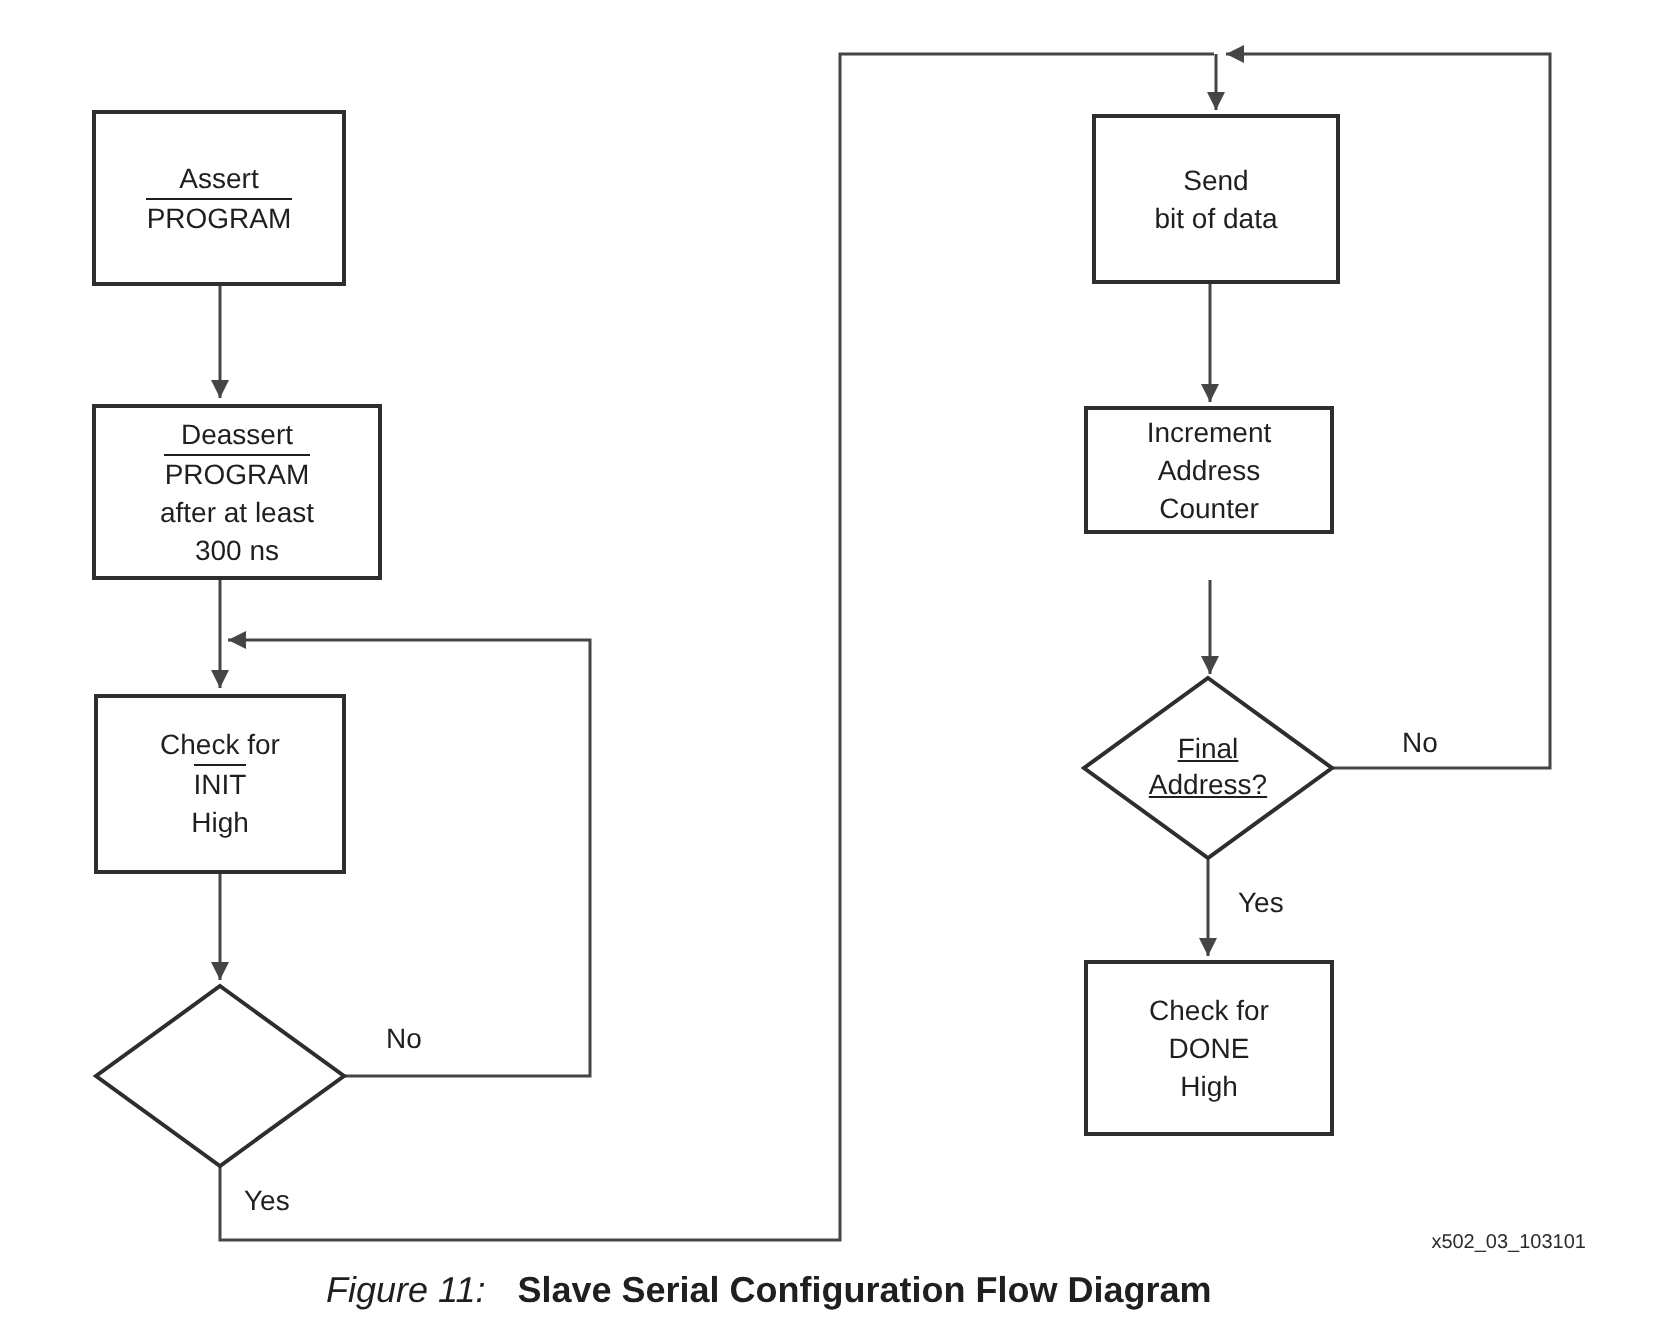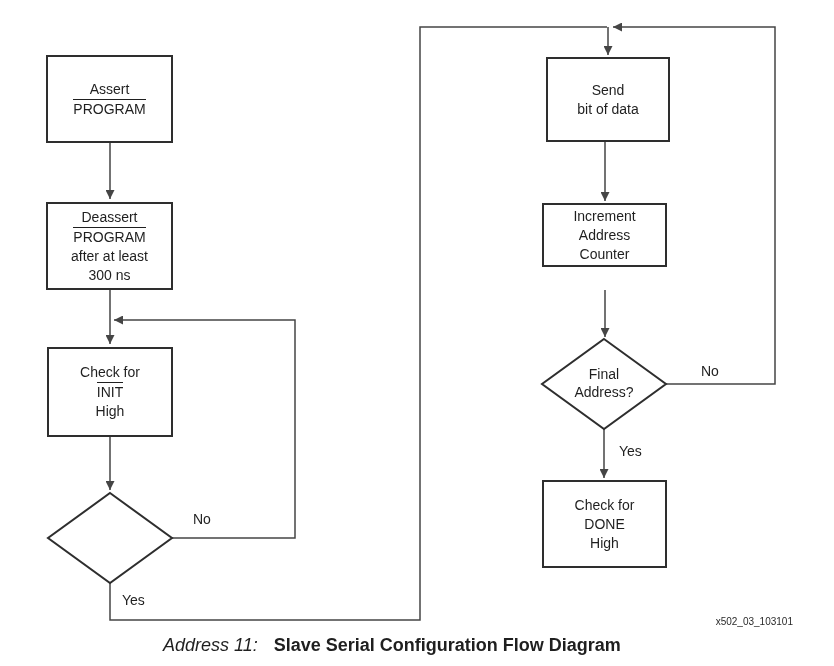--- a/index.html
+++ b/index.html
@@ -24,20 +24,21 @@
     text-align: left;
     font-size: 14px;
     line-height: 19px;
     box-sizing: border-box;
   }
   .dlabel {
     position: absolute;
     text-align: center;
     font-size: 14px;
     line-height: 18px;
+    text-decoration: underline;
   }
   .ovl {
     display: inline-block;
     border-top: 1.4px solid #1f1f1f;
     padding-top: 1px;
     line-height: 16px;
   }
   .edge-label {
     position: absolute;
     font-size: 14px;
@@ -94,21 +95,21 @@
 
     <polygon points="110,493 172,538 110,583 48,538" fill="#ffffff" stroke="#2e2e2e" stroke-width="2"></polygon>
     <polygon points="604,339 666,384 604,429 542,384" fill="#ffffff" stroke="#2e2e2e" stroke-width="2"></polygon>
   </svg>
 
   <div class="node" style="left:46px; top:55px; width:127px; height:88px;">
     <div>Assert</div>
     <div><span class="ovl">PROGRAM</span></div>
   </div>
 
-  <div class="node" style="left:46px; top:202px; width:127px; height:88px;">
+  <div class="node" style="left:46px; top:202px; width:145px; height:88px;">
     <div>Deassert</div>
     <div><span class="ovl">PROGRAM</span></div>
     <div>after at least</div>
     <div>300 ns</div>
   </div>
 
   <div class="node" style="left:47px; top:347px; width:126px; height:90px;">
     <div>Check for</div>
     <div><span class="ovl">INIT</span></div>
     <div>High</div>
@@ -137,16 +138,16 @@
   </div>
 
   <div class="edge-label" style="left:193px; top:512px;">No</div>
   <div class="edge-label" style="left:122px; top:593px;">Yes</div>
   <div class="edge-label" style="left:701px; top:364px;">No</div>
   <div class="edge-label" style="left:619px; top:444px;">Yes</div>
 
   <div class="watermark">x502_03_103101</div>
 
   <div class="caption">
-    <span class="fig">Address 11:</span><span class="ttl">Slave Serial Configuration Flow Diagram</span>
+    <span class="fig">Figure 11:</span><span class="ttl">Slave Serial Configuration Flow Diagram</span>
   </div>
 
 </div>
 
 </body></html>

